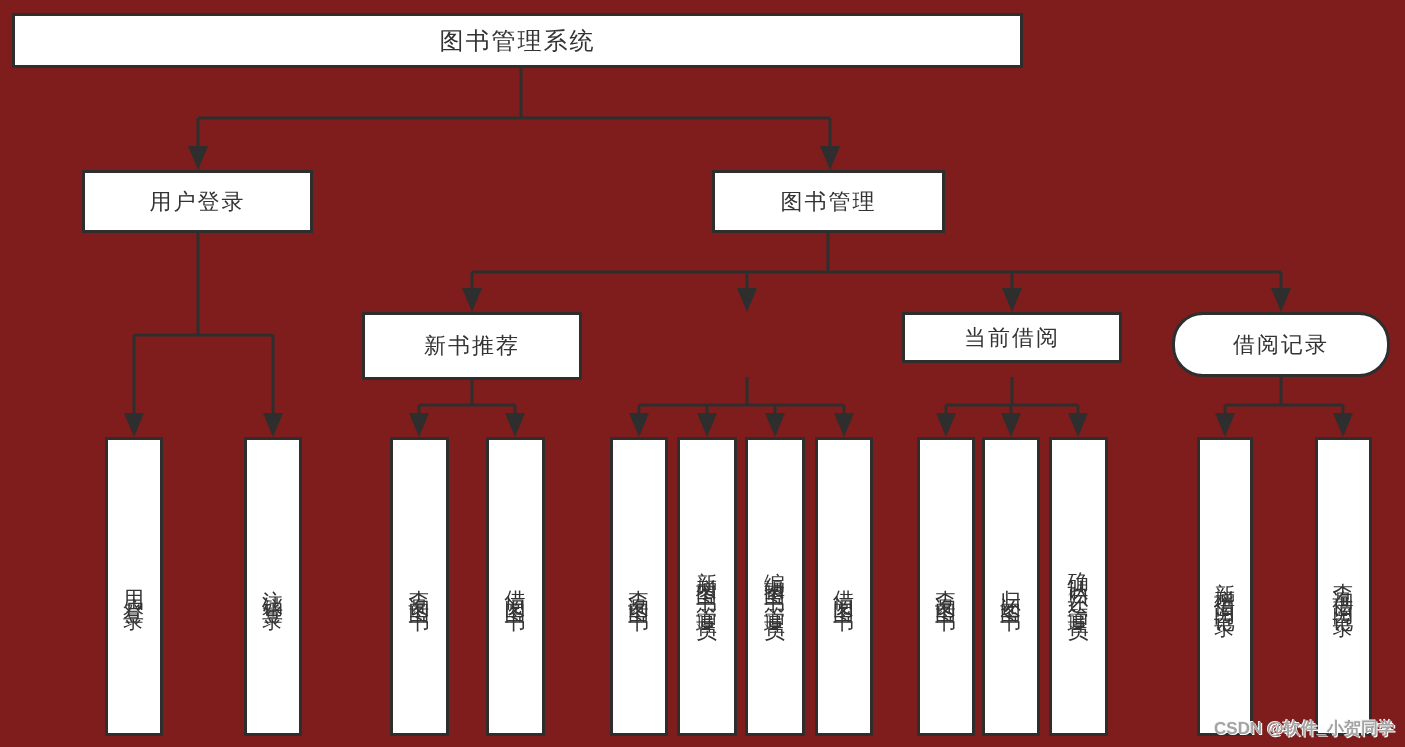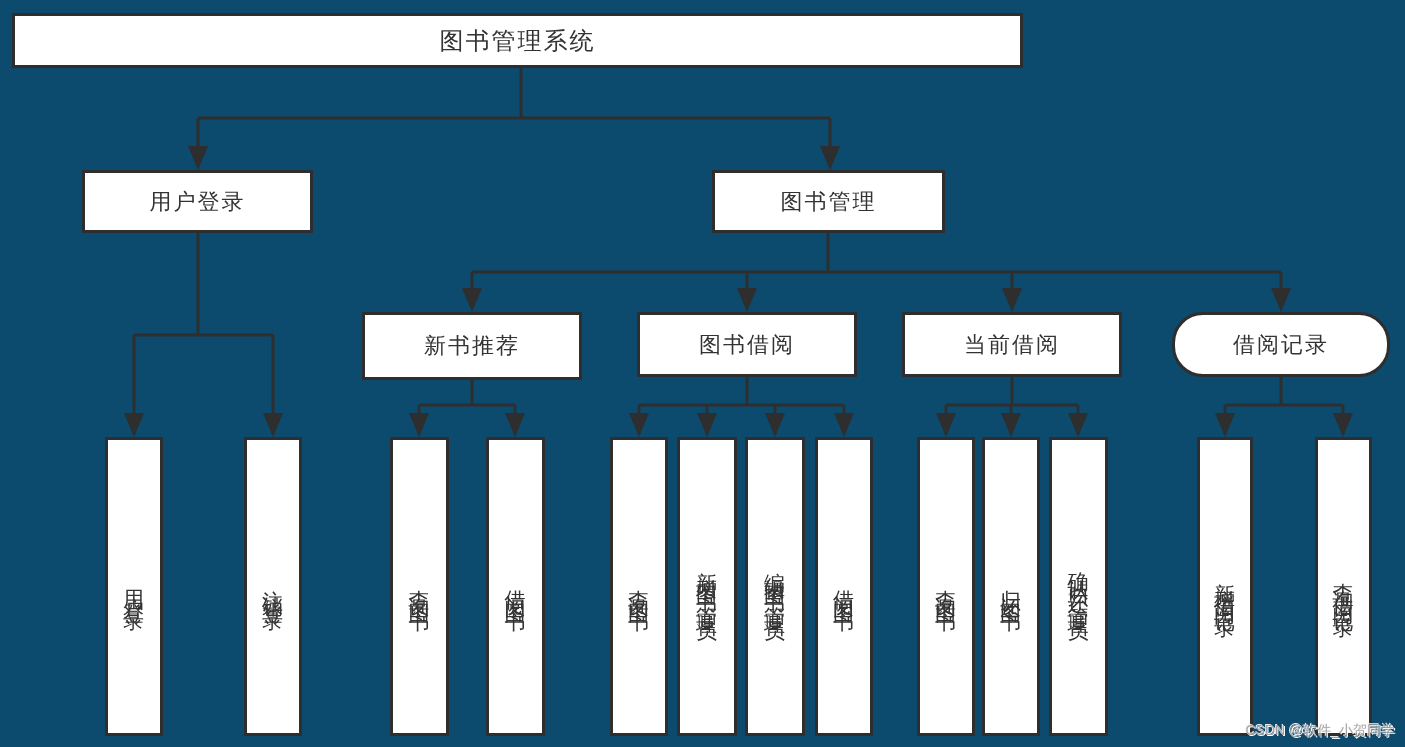--- a/index.html
+++ b/index.html
@@ -5,21 +5,21 @@
   html, body {
     margin: 0;
     padding: 0;
     background: #ffffff;
     font-family: "Liberation Sans", "DejaVu Sans", sans-serif;
   }
   .canvas {
     position: relative;
     width: 1405px;
     height: 747px;
-    background: #0c4a6e;
+    background: #7f1d1d;
     overflow: hidden;
   }
   svg.connectors {
     position: absolute;
     left: 0; top: 0;
     width: 1405px; height: 747px;
   }
   svg.connectors path, svg.connectors line {
     stroke: #2e2e2e;
     stroke-width: 3;
@@ -47,24 +47,25 @@
   .lvl-v span {
     writing-mode: vertical-rl;
     text-orientation: mixed;
     letter-spacing: 7px;
     line-height: 1;
   }
   .watermark {
     position: absolute;
     right: 10px;
     bottom: 7px;
-    font-size: 14px;
+    font-size: 17px;
     color: #a3a3a3;
     text-shadow: 1px 1px 0 #ffffff, -1px -1px 0 #f2f2f2;
     white-space: nowrap;
+    font-weight: bold;
   }
 </style>
 </head>
 <body>
 
 <div class="canvas">
 
   <svg class="connectors" viewBox="0 0 1405 747" xmlns="http://www.w3.org/2000/svg">
 
     <g>
@@ -141,24 +142,21 @@
   <div class="node lvl-h" style="left:82px; top:170px; width:231px; height:63px;">
     <span>用户登录</span>
   </div>
   <div class="node lvl-h" style="left:712px; top:170px; width:233px; height:63px;">
     <span>图书管理</span>
   </div>
 
   <div class="node lvl-h" style="left:362px; top:312px; width:220px; height:68px;">
     <span>新书推荐</span>
   </div>
-  <div class="node lvl-h" style="left:637px; top:312px; width:220px; height:65px;">
-    <span>图书借阅</span>
-  </div>
-  <div class="node lvl-h" style="left:902px; top:312px; width:220px; height:65px;">
+  <div class="node lvl-h" style="left:902px; top:312px; width:220px; height:51px;">
     <span>当前借阅</span>
   </div>
   <div class="node lvl-h" style="left:1172px; top:312px; width:218px; height:65px;border-radius:31px;">
     <span>借阅记录</span>
   </div>
 
   <div class="node lvl-v" style="left:105px; top:437px; width:58px; height:299px;">
     <span>用户登录</span>
   </div>
   <div class="node lvl-v" style="left:244px; top:437px; width:58px; height:299px;">

